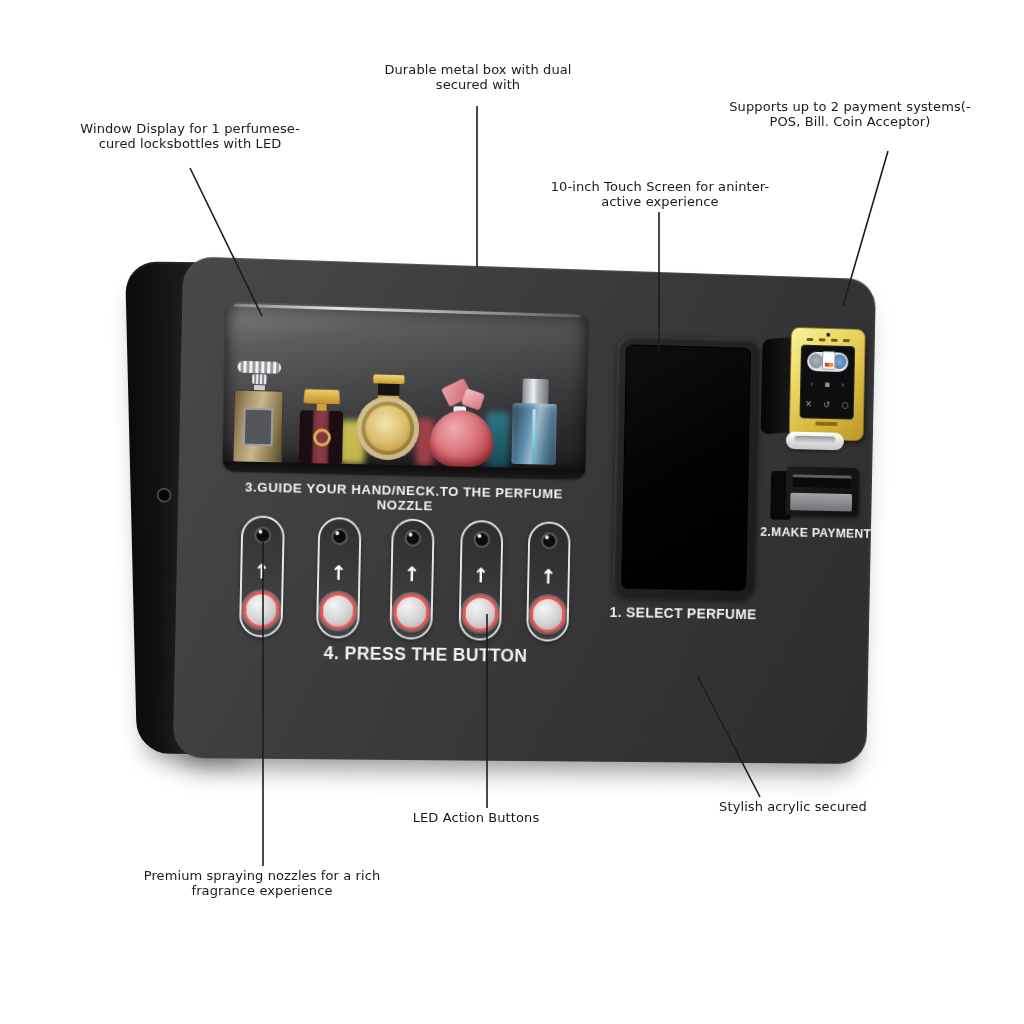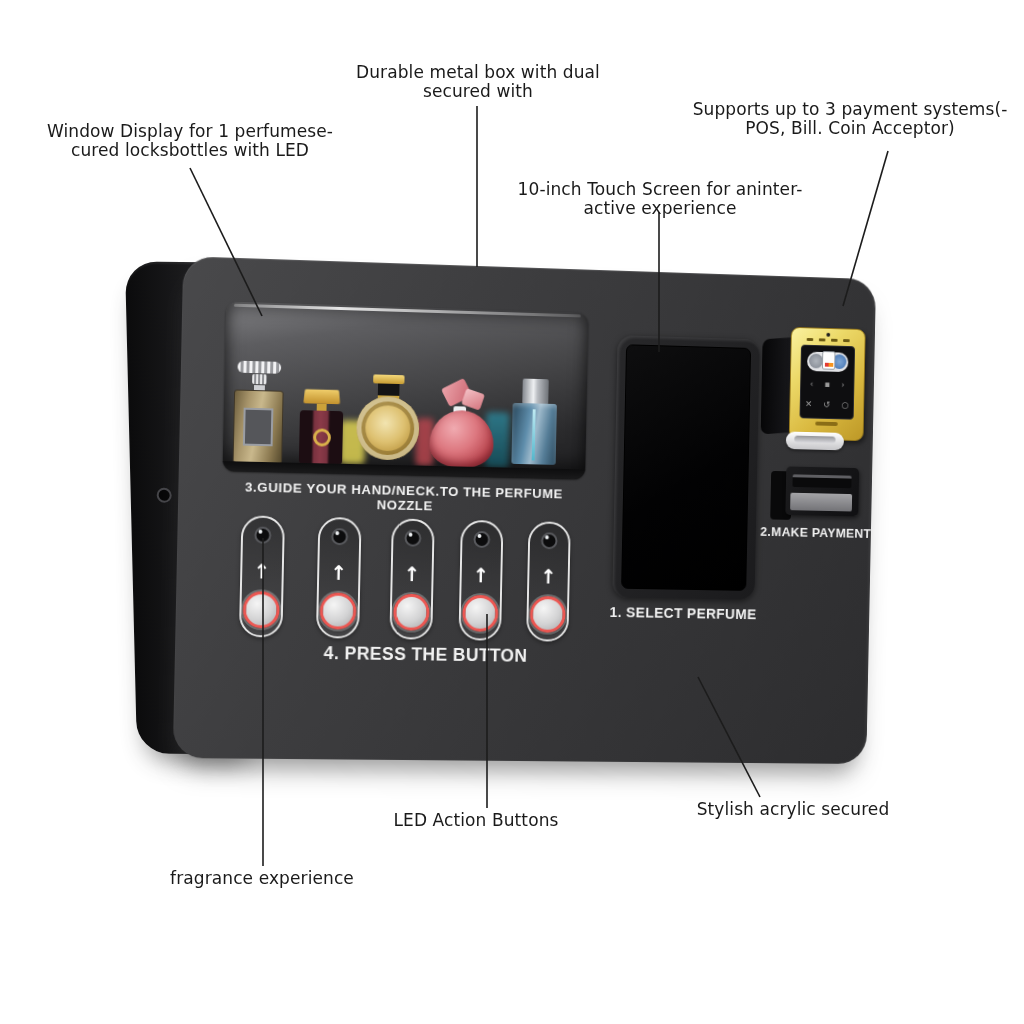--- a/index.html
+++ b/index.html
@@ -3,21 +3,21 @@
 <meta charset="utf-8">
 <style>
   html,body{margin:0;padding:0;}
   body{
     width:1024px;height:1024px;position:relative;overflow:hidden;
     background:#ffffff;
     font-family:"DejaVu Sans",sans-serif;
   }
   
   .label{
-    position:absolute;color:#1a1a1a;font-size:17px;line-height:1.12;
+    position:absolute;color:#1a1a1a;font-size:13px;line-height:1.12;
     text-align:center;letter-spacing:0.1px;
   }
   .lbl-durable{left:330px;top:63px;width:296px;}
   .lbl-window{left:18px;top:122px;width:344px;}
   .lbl-payments{left:676px;top:100px;width:348px;}
   .lbl-touch{left:492px;top:180px;width:336px;}
   .lbl-led{left:376px;top:811px;width:200px;}
   .lbl-stylish{left:686px;top:800px;width:214px;}
   .lbl-premium{left:80px;top:869px;width:364px;}
   
@@ -308,28 +308,29 @@
 
 <div class="label lbl-durable">
   <div>Durable metal box with dual</div>
   <div>secured with</div>
 </div>
 <div class="label lbl-window">
   <div>Window Display for 1 perfumese-</div>
   <div>cured locksbottles with LED</div>
 </div>
 <div class="label lbl-payments">
-  <div>Supports up to 3 payment systems(-</div>
+  <div>Supports up to 2 payment systems(-</div>
   <div>POS, Bill. Coin Acceptor)</div>
 </div>
 <div class="label lbl-touch">
   <div>10-inch Touch Screen for aninter-</div>
   <div>active experience</div>
 </div>
 <div class="label lbl-led">
   <div>LED Action Buttons</div>
 </div>
 <div class="label lbl-stylish">
   <div>Stylish acrylic secured</div>
 </div>
 <div class="label lbl-premium">
+  <div>Premium spraying nozzles for a rich</div>
   <div>fragrance experience</div>
 </div>
 
 </body></html>

